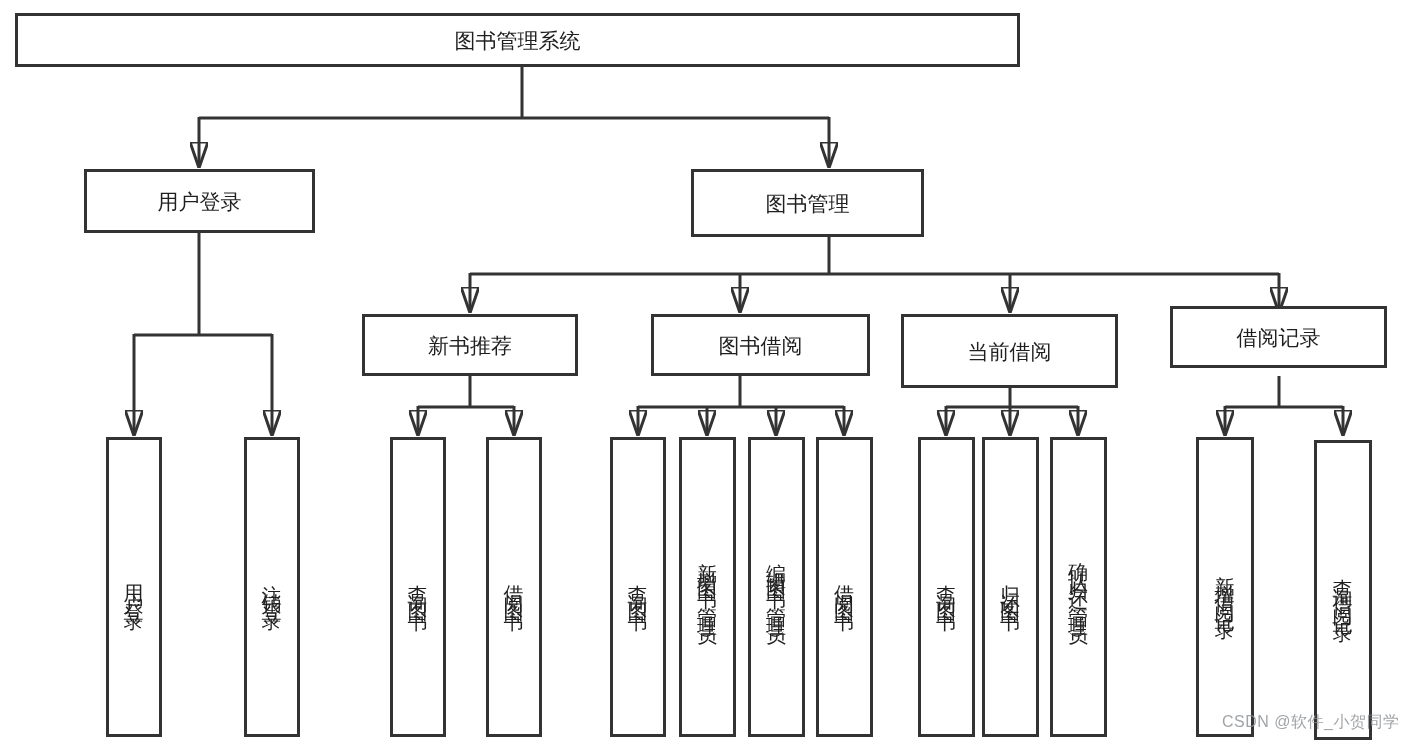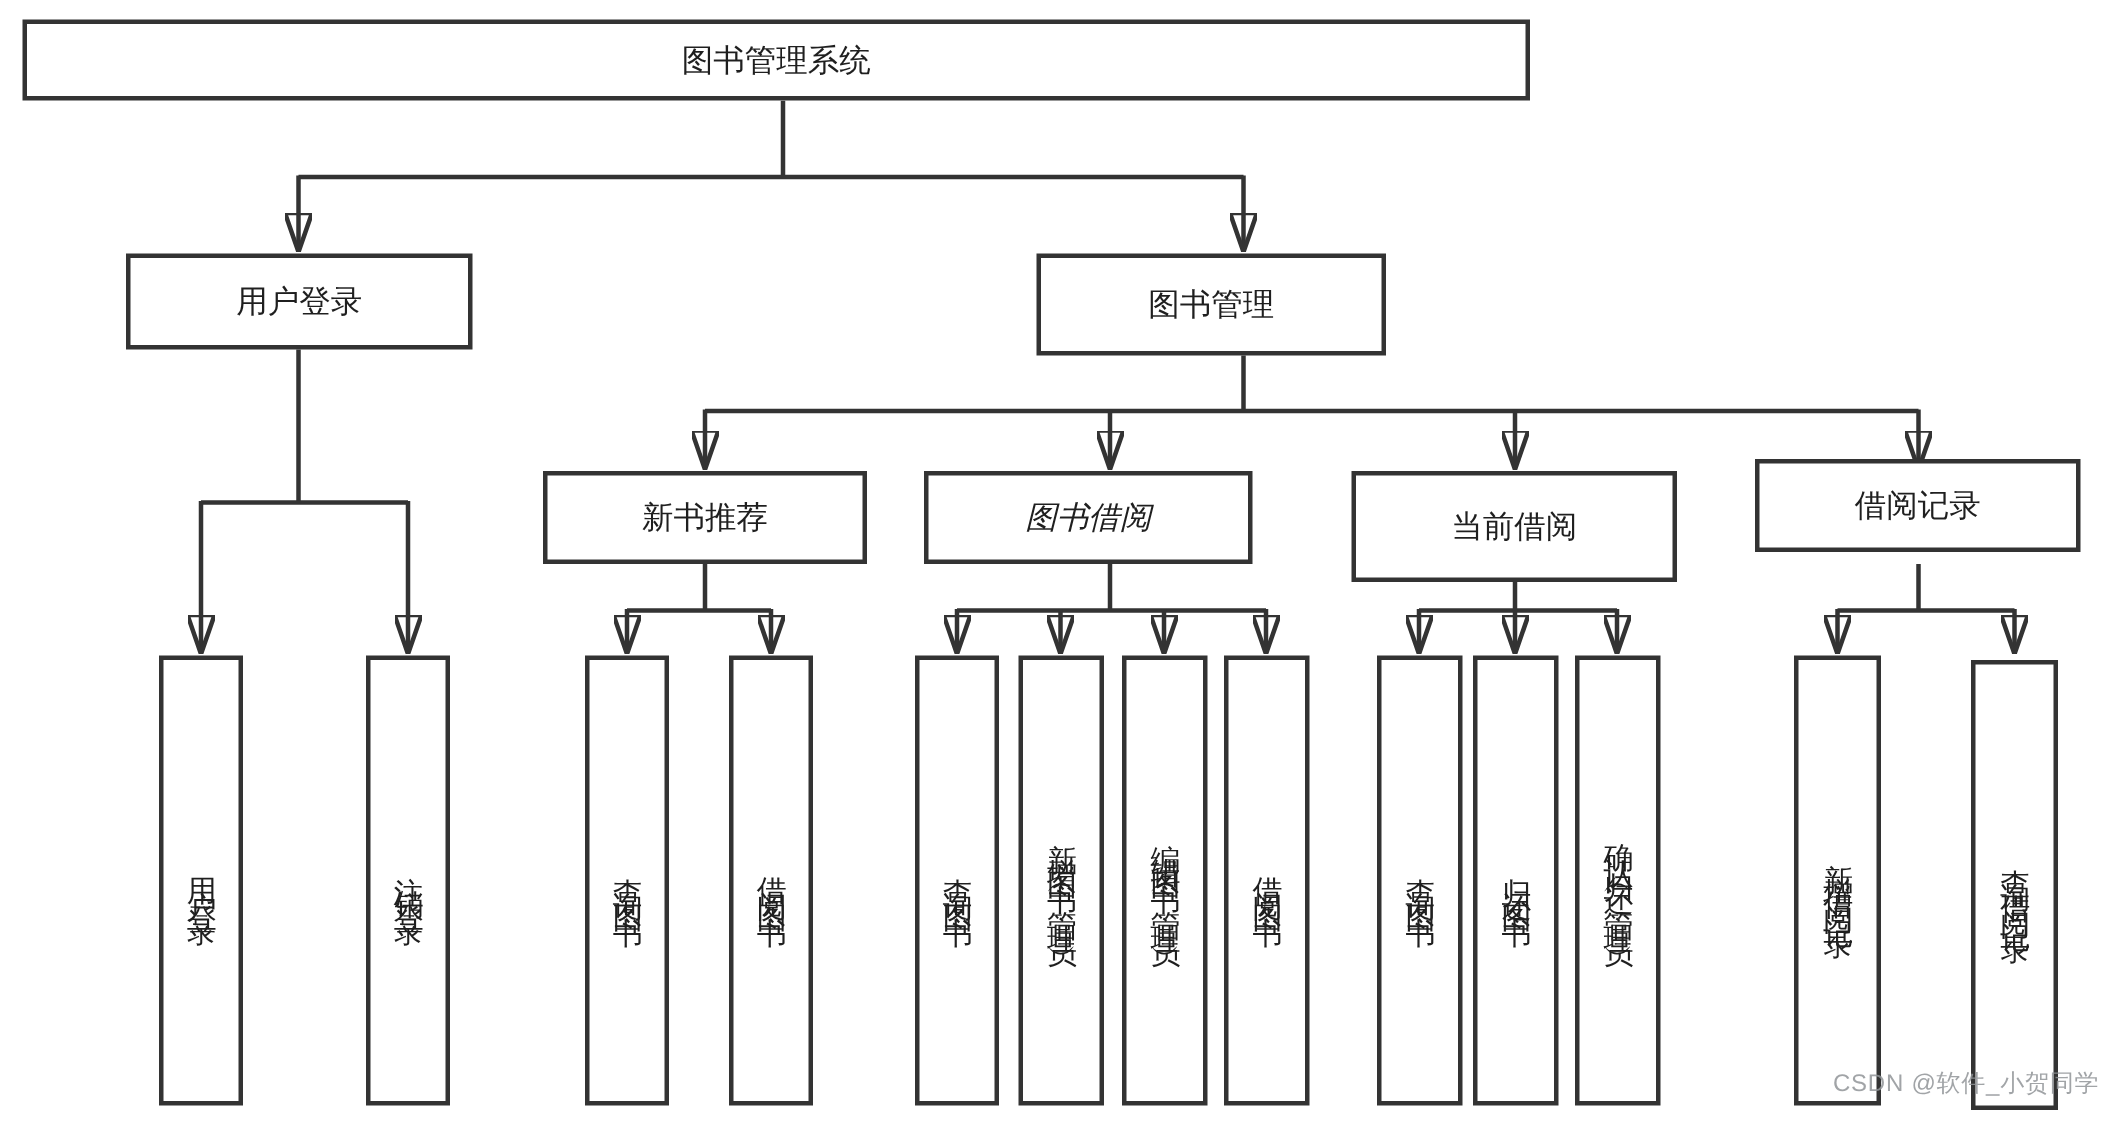--- a/index.html
+++ b/index.html
@@ -97,21 +97,21 @@
     <path d="M1225,406 V434" marker-end="url(#arrow)"></path>
     <path d="M1343,406 V434" marker-end="url(#arrow)"></path>
   </svg>
 
   <div class="box" style="left:15px; top:13px; width:1005px; height:54px;">图书管理系统</div>
 
   <div class="box" style="left:84px; top:169px; width:231px; height:64px;">用户登录</div>
   <div class="box" style="left:691px; top:169px; width:233px; height:68px;">图书管理</div>
 
   <div class="box" style="left:362px; top:314px; width:216px; height:62px;">新书推荐</div>
-  <div class="box" style="left:616px; top:314px; width:219px; height:62px;font-style:italic;">图书借阅</div>
+  <div class="box" style="left:651px; top:314px; width:219px; height:62px;">图书借阅</div>
   <div class="box" style="left:901px; top:314px; width:217px; height:74px;">当前借阅</div>
   <div class="box" style="left:1170px; top:306px; width:217px; height:62px;">借阅记录</div>
 
   <div class="box v" style="left:106px; top:437px; width:56px; height:300px;">用户登录</div>
   <div class="box v" style="left:244px; top:437px; width:56px; height:300px;">注销登录</div>
 
   <div class="box v" style="left:390px; top:437px; width:56px; height:300px;">查询图书</div>
   <div class="box v" style="left:486px; top:437px; width:56px; height:300px;">借阅图书</div>
 
   <div class="box v" style="left:610px; top:437px; width:56px; height:300px;">查询图书</div>

